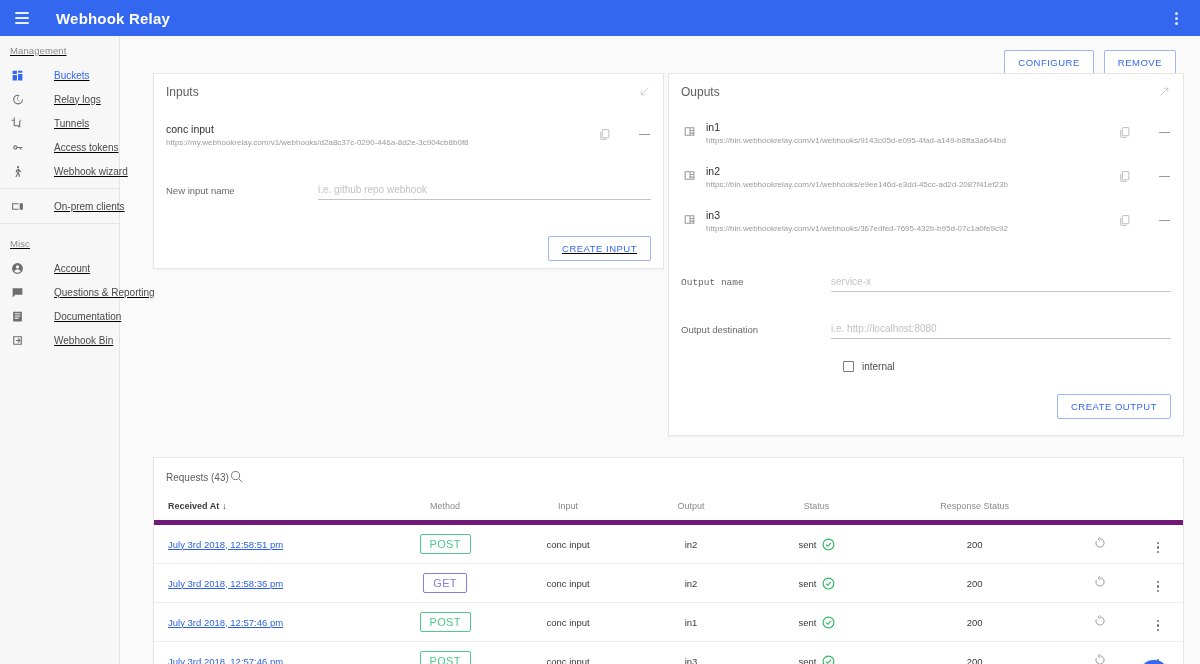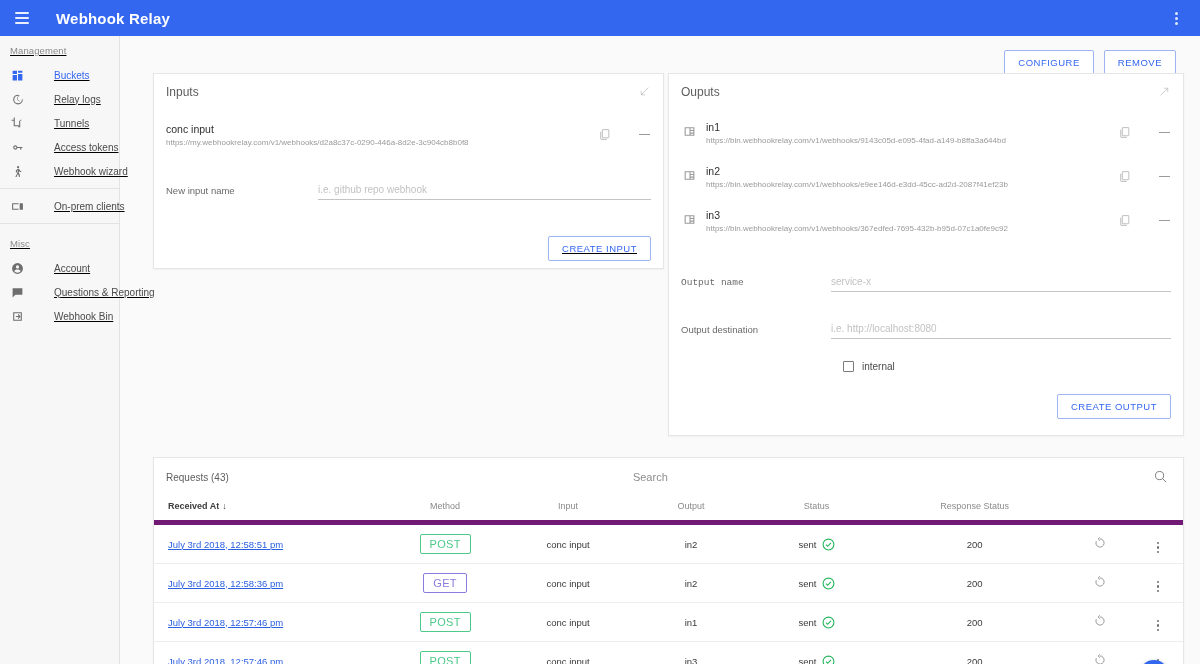--- a/index.html
+++ b/index.html
@@ -319,20 +319,28 @@
 
   <div class="side-item">
     <span class="ico">
       <svg width="13" height="13" viewBox="0 0 24 24">
           <path d="M3 4h18v12H8l-5 5V4z"></path>
         </svg>
     </span>
     <span class="side-label">Questions &amp; Reporting</span>
   </div>
 
+  <div class="side-item">
+    <span class="ico">
+      <svg width="13" height="13" viewBox="0 0 24 24">
+          <path d="M4 3h16v18H4V3zm3 3v2h10V6H7zm0 4v2h10v-2H7zm0 4v2h7v-2H7z"></path>
+        </svg>
+    </span>
+    <span class="side-label">Documentation</span>
+  </div>
 
   <div class="side-item">
     <span class="ico">
       <svg width="13" height="13" viewBox="0 0 24 24">
           <path d="M4 4h16v16H4V4zm2 2v12h12V6H6z"></path>
           <path d="M9 11h5.5l-2-2 1.4-1.4L17.8 12l-3.9 4.4-1.4-1.4 2-2H9v-2z"></path>
         </svg>
     </span>
     <span class="side-label">Webhook Bin</span>
   </div>
@@ -476,23 +484,20 @@
     </div>
 
     <div class="card-action-row" style="margin-top:22px;">
       <button class="btn-outline">CREATE OUTPUT</button>
     </div>
   </div>
 
   <div class="card" id="requests-card">
     <div class="req-head">
       <span class="req-title">Requests (43)</span>
-      <span class="search-wrap">
-        <input class="search-input" type="text" placeholder="Search" style="">
-      </span>
       <span class="search-icon">
         <svg width="15" height="15" viewBox="0 0 24 24">
             <circle cx="10.5" cy="10.5" r="6.5"></circle>
             <path d="M15.5 15.5 21 21"></path>
           </svg>
       </span>
     </div>
 
     <table class="reqtable">
       <thead>

